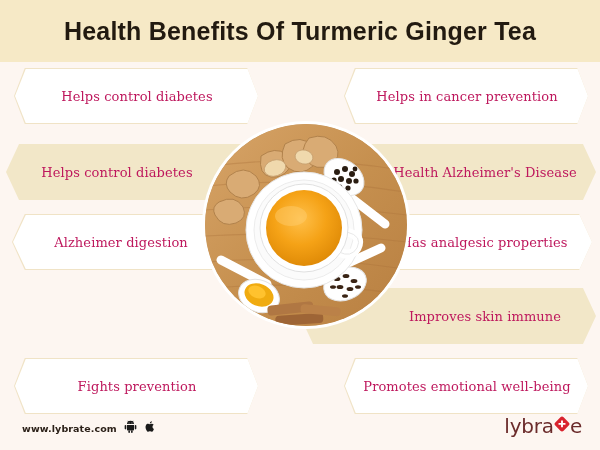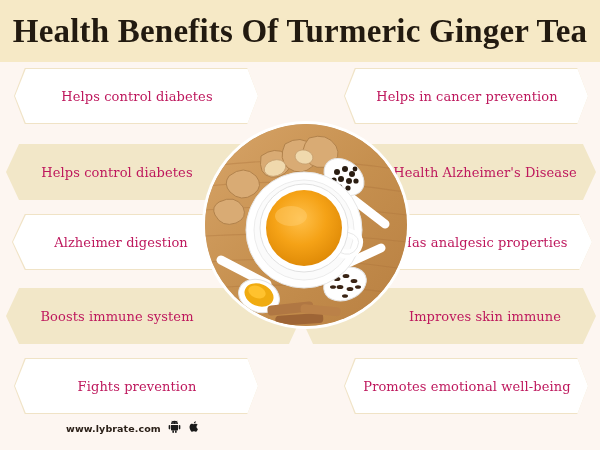--- a/index.html
+++ b/index.html
@@ -10,22 +10,22 @@
   }
   #page{position:absolute;inset:0;background:#fdf6f1;}
 
   
   .title-band{
     position:absolute;left:0;top:0;width:600px;height:62px;
     background:#f6e9c6;
     display:flex;align-items:center;justify-content:center;
   }
   .title-text{
-    font-family:Liberation Serif, serif;
-    font-size:33px;font-weight:700;color:#221a10;
+    font-family:Liberation Sans, sans-serif;
+    font-size:25px;font-weight:700;color:#221a10;
     letter-spacing:.2px;white-space:nowrap;
   }
 
   
   .row{position:absolute;left:0;width:600px;height:56px;}
   .banner{
     position:absolute;top:0;height:56px;
     display:flex;align-items:center;justify-content:center;
     -webkit-clip-path:polygon(4.4% 0,95.6% 0,100% 50%,95.6% 100%,4.4% 100%,0 50%);
     clip-path:polygon(4.4% 0,95.6% 0,100% 50%,95.6% 100%,4.4% 100%,0 50%);
@@ -73,21 +73,21 @@
     position:absolute;left:205px;top:124px;width:202px;height:202px;
     border-radius:50%;overflow:hidden;
     box-shadow:0 0 0 3px #ffffff;
     background:#c89a62;
   }
   .photo svg{display:block;width:202px;height:202px;}
 
   
   .footer-left{
     position:absolute;left:22px;top:419px;
-    display:flex;align-items:center;gap:7px;margin-left:44px;
+    display:flex;align-items:center;gap:7px;
   }
   .site-url{
     font-family:"DejaVu Sans", sans-serif;
     font-size:9.5px;font-weight:700;color:#2b2018;letter-spacing:.1px;
   }
   .store-icon{display:block;}
   .brand{
     position:absolute;right:18px;top:414px;
     display:flex;align-items:center;
   }
@@ -135,23 +135,20 @@
       </div>
     </div>
     <div class="banner-wrap white-wrap right-b">
       <div class="banner white" style="width:100%">
         <span class="lbl">Has analgesic properties</span>
       </div>
     </div>
   </div>
 
   <div class="row row-4">
-    <div class="banner cream left-b">
-      <span class="lbl">Boosts immune system</span>
-    </div>
     <div class="banner cream right-b">
       <span class="lbl">Improves skin immune</span>
     </div>
   </div>
 
   <div class="row row-5">
     <div class="banner-wrap white-wrap left-b">
       <div class="banner white" style="width:100%">
         <span class="lbl">Fights prevention</span>
       </div>
@@ -275,14 +272,24 @@
       </svg>
     </span>
     <span class="store-icon">
       <svg width="12" height="13" viewBox="0 0 24 24" aria-hidden="true">
         <path fill="#1a1a1a" d="M17.1 12.6c0-2.6 2.1-3.8 2.2-3.9-1.2-1.8-3.1-2-3.8-2-1.6-.2-3.1.9-3.9.9s-2.1-.9-3.4-.9c-1.7 0-3.4 1-4.3 2.6-1.8 3.2-.5 7.9 1.3 10.5.9 1.3 1.9 2.7 3.3 2.6 1.3-.05 1.8-.85 3.4-.85s2 .85 3.4.82c1.4-.02 2.3-1.3 3.2-2.6.6-.9 1-1.8 1.3-2.8-3.4-1.3-2.7-5.4-2.7-5.5z"></path>
         <path fill="#1a1a1a" d="M14.6 4.6c.7-.9 1.2-2.1 1.1-3.3-1 .04-2.3.7-3 1.6-.7.8-1.3 2-1.1 3.2 1.1.1 2.3-.6 3-1.5z"></path>
       </svg>
     </span>
   </div>
 
+  <div class="brand">
+    <span class="brand-a">lybra</span>
+    <span class="brand-mark">
+      <svg width="16" height="16" viewBox="0 0 24 24" aria-hidden="true">
+        <rect x="3.2" y="3.2" width="17.6" height="17.6" rx="3.4" fill="#d9232e" transform="rotate(45 12 12)"></rect>
+        <path d="M10.6 6.6h2.8v3.8h3.8v2.8h-3.8v3.8h-2.8v-3.8H6.8v-2.8h3.8z" fill="#ffffff"></path>
+      </svg>
+    </span>
+    <span class="brand-b">e</span>
+  </div>
 
 </div>
 
 </body></html>

